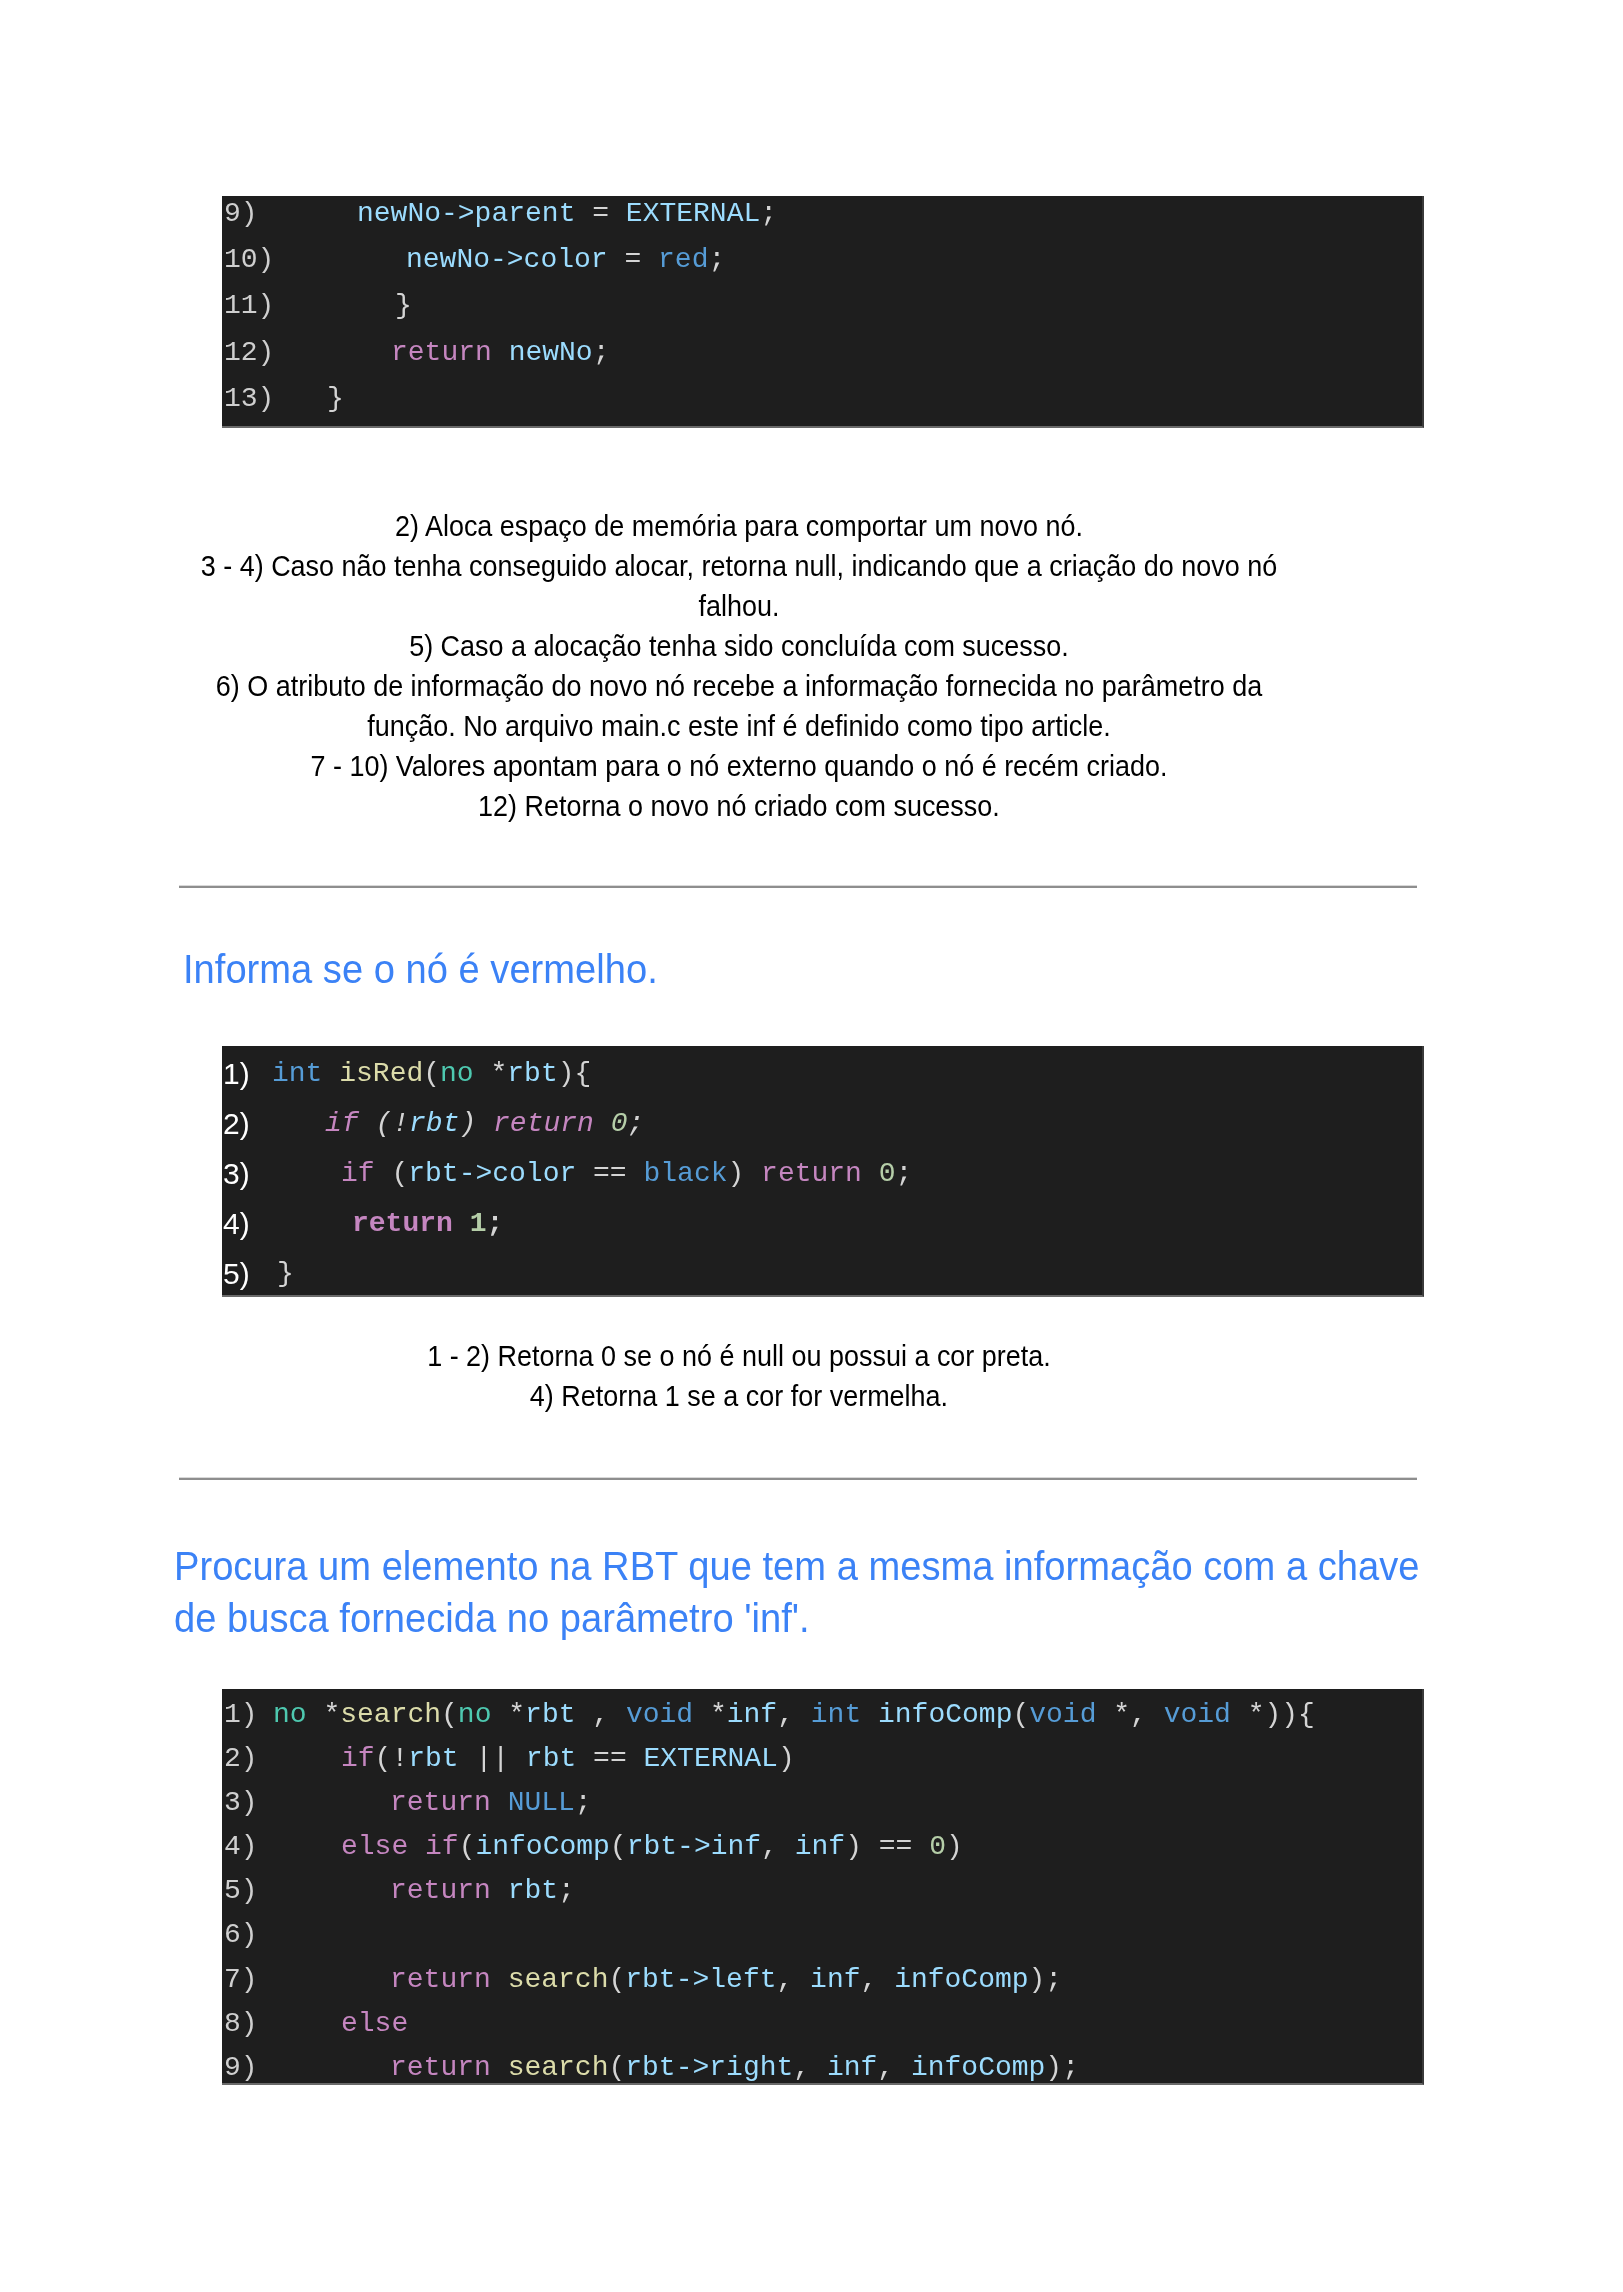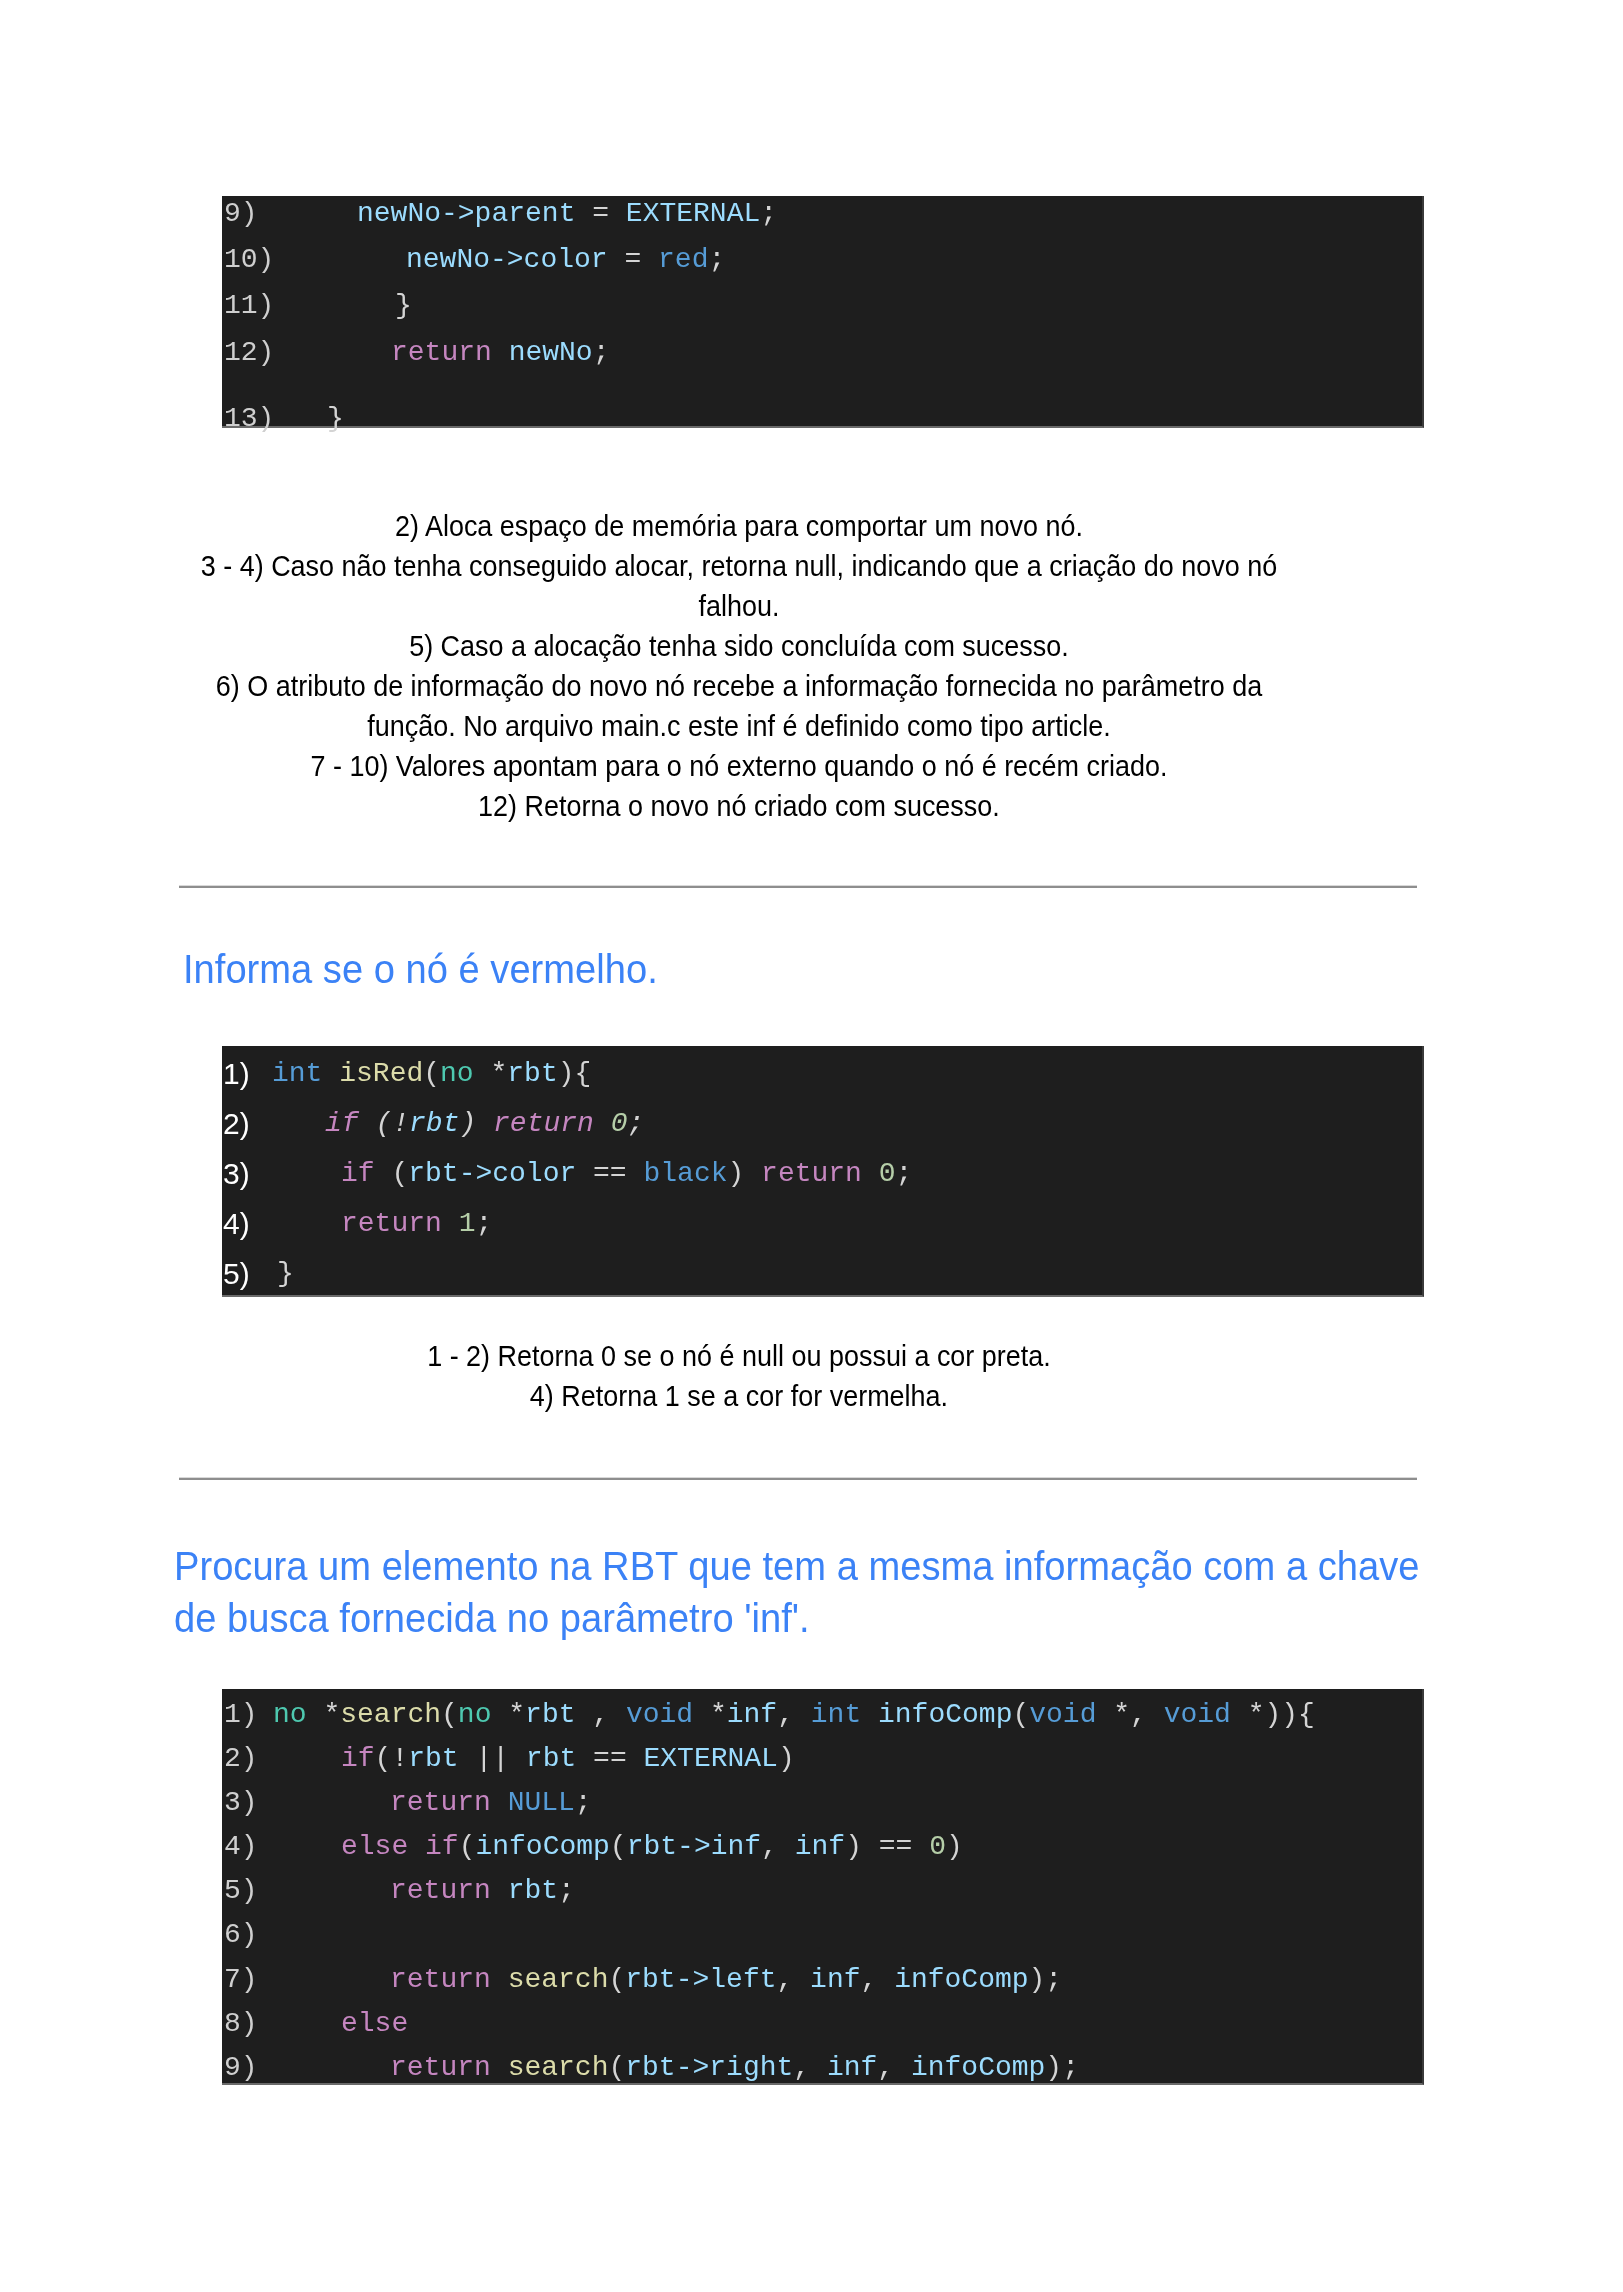--- a/index.html
+++ b/index.html
@@ -35,21 +35,21 @@
     <span class="code" style="left:184px;"><span class="v">newNo-&gt;color</span><span class="p"> = </span><span class="t">red</span><span class="p">;</span></span>
   </div>
   <div class="cline" style="top:90px;">
     <span class="lnum">11)</span>
     <span class="code" style="left:173px;"><span class="p">}</span></span>
   </div>
   <div class="cline" style="top:137px;">
     <span class="lnum">12)</span>
     <span class="code" style="left:169px;"><span class="k">return</span><span class="v"> newNo</span><span class="p">;</span></span>
   </div>
-  <div class="cline" style="top:183px;margin-top:20px;">
+  <div class="cline" style="top:183px;">
     <span class="lnum">13)</span>
     <span class="code" style="left:105px;"><span class="p">}</span></span>
   </div>
 </div>
 
 <div class="para" style="top:506px;">
   <span class="line">2)  Aloca espaço de memória para comportar um novo nó.</span>
   <span class="line">3 - 4) Caso não tenha conseguido alocar, retorna null, indicando que a criação do novo nó</span>
   <span class="line">falhou.</span>
   <span class="line">5)  Caso a alocação tenha sido concluída com sucesso.</span>
@@ -73,21 +73,21 @@
   <div class="cline" style="top:58px;">
     <span class="lnum sans">2)</span>
     <span class="code" style="left:103px;font-style:italic;"><span class="k">if</span><span class="p"> (!</span><span class="v">rbt</span><span class="p">) </span><span class="k">return</span><span class="n"> 0</span><span class="p">;</span></span>
   </div>
   <div class="cline" style="top:108px;">
     <span class="lnum sans">3)</span>
     <span class="code" style="left:119px;"><span class="k">if</span><span class="p"> (</span><span class="v">rbt-&gt;color</span><span class="p"> == </span><span class="t">black</span><span class="p">) </span><span class="k">return</span><span class="n"> 0</span><span class="p">;</span></span>
   </div>
   <div class="cline" style="top:158px;">
     <span class="lnum sans">4)</span>
-    <span class="code" style="left:119px;"><span class="k">return</span><span class="n"> 1</span><span class="p">;</span></span>
+    <span class="code" style="left:130px;font-weight:bold;"><span class="k">return</span><span class="n"> 1</span><span class="p">;</span></span>
   </div>
   <div class="cline" style="top:208px;">
     <span class="lnum sans">5)</span>
     <span class="code" style="left:55px;"><span class="p">}</span></span>
   </div>
 </div>
 
 <div class="para" style="top:1336px;">
   <span class="line">1 - 2)  Retorna 0 se o nó é null ou possui a cor preta.</span>
   <span class="line">4)  Retorna 1 se a cor for vermelha.</span>

